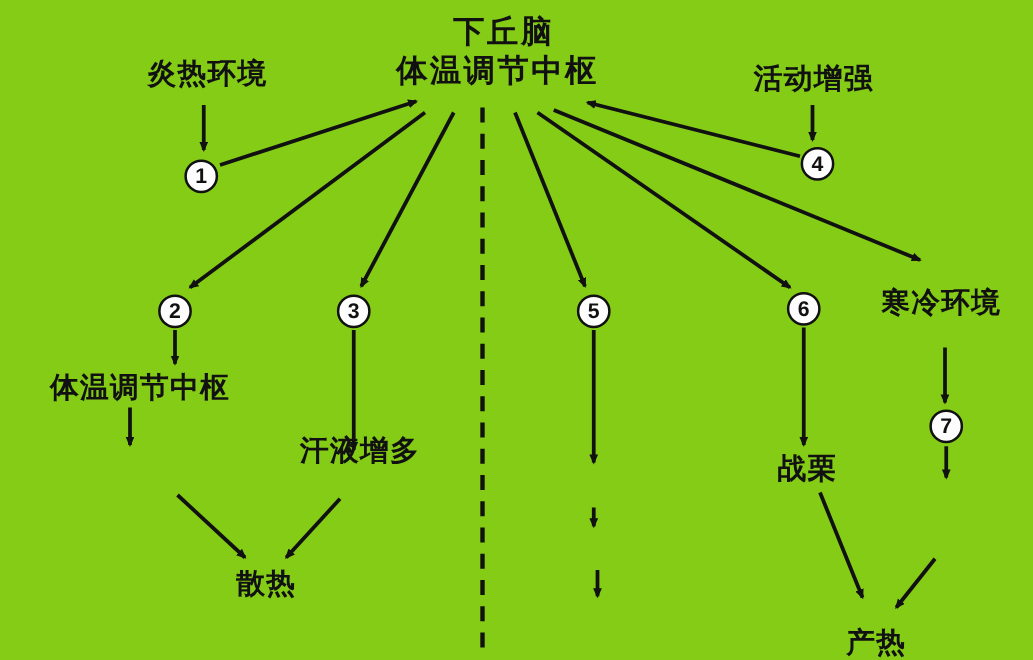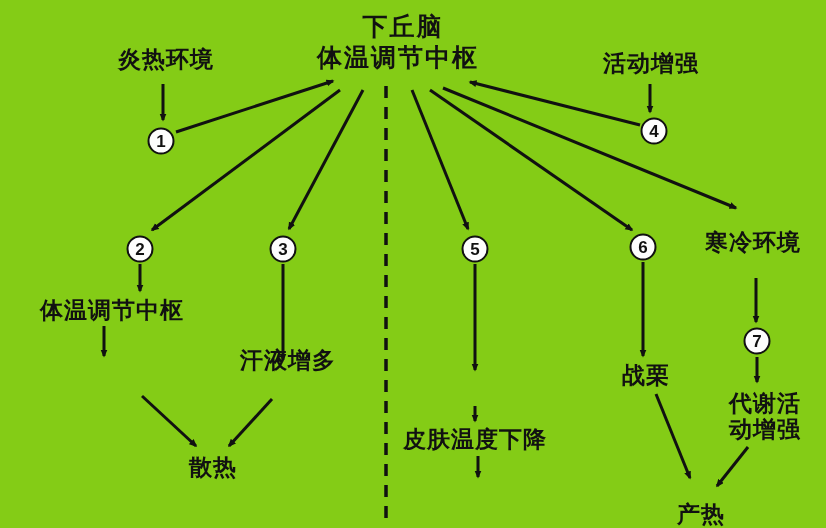--- a/index.html
+++ b/index.html
@@ -106,27 +106,22 @@
       <span>6</span>
     </div>
   <div class="circ" style="left:757px;top:341px">
       <span>7</span>
     </div>
 
   <div class="lbl" style="left:112px;top:310px">体温调节中枢</div>
   <div class="lbl" style="left:288px;top:360px">汗液增多</div>
   <div class="lbl" style="left:213px;top:467px">散热</div>
 
-  <div class="lbl" style="left:475px;top:439px">皮肤温度下降</div>
   <div class="lbl" style="left:646px;top:375px">战栗</div>
 
   <div class="lbl stack" style="left:753px;top:242px">
     <span class="line">寒冷环境</span>
   </div>
 
-  <div class="lbl stack" style="left:765px;top:416px">
-    <span class="line">代谢活</span>
-    <span class="line">动增强</span>
-  </div>
 
   <div class="lbl" style="left:701px;top:514px">产热</div>
 
 </div>
 
 </body></html>

